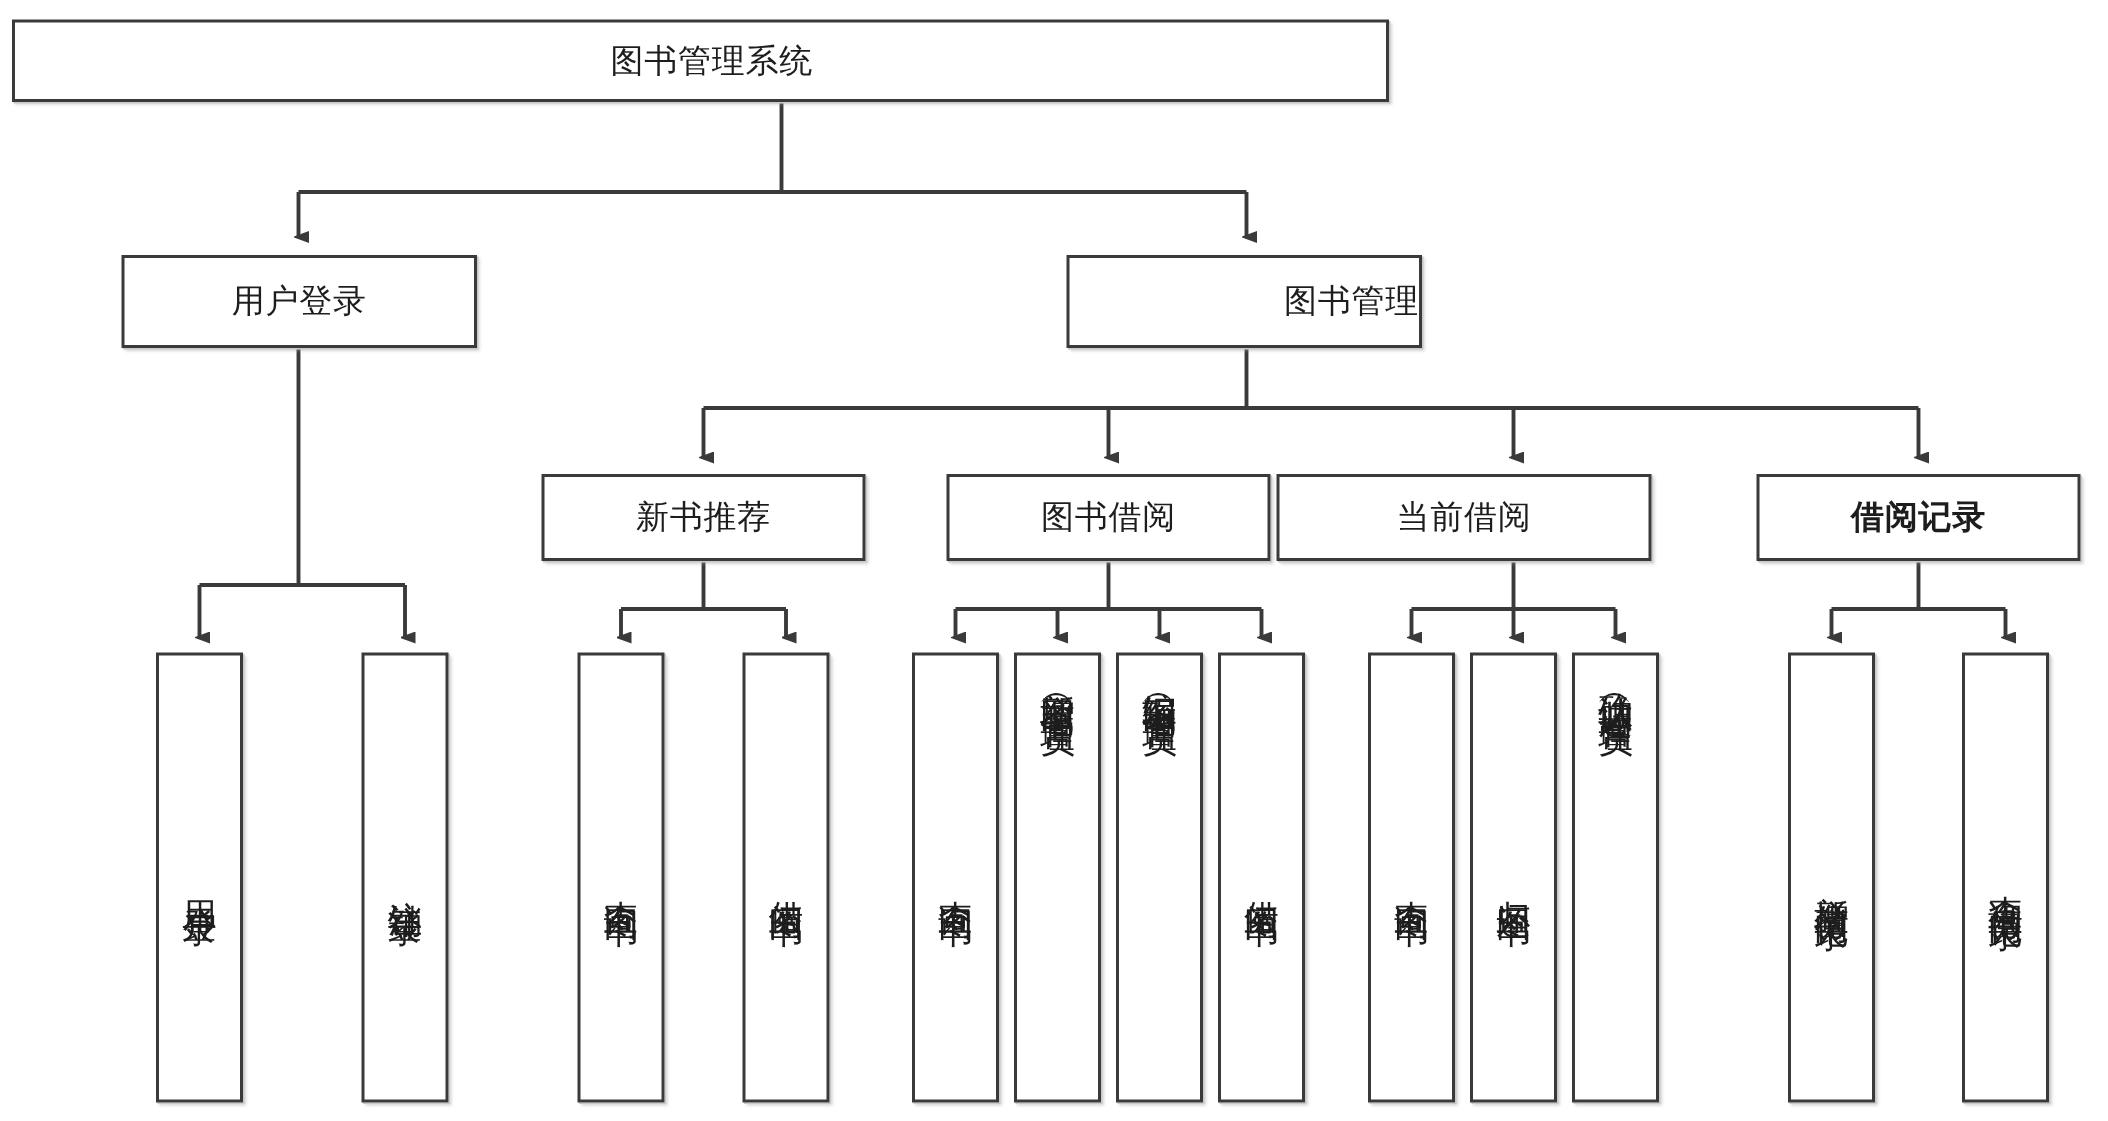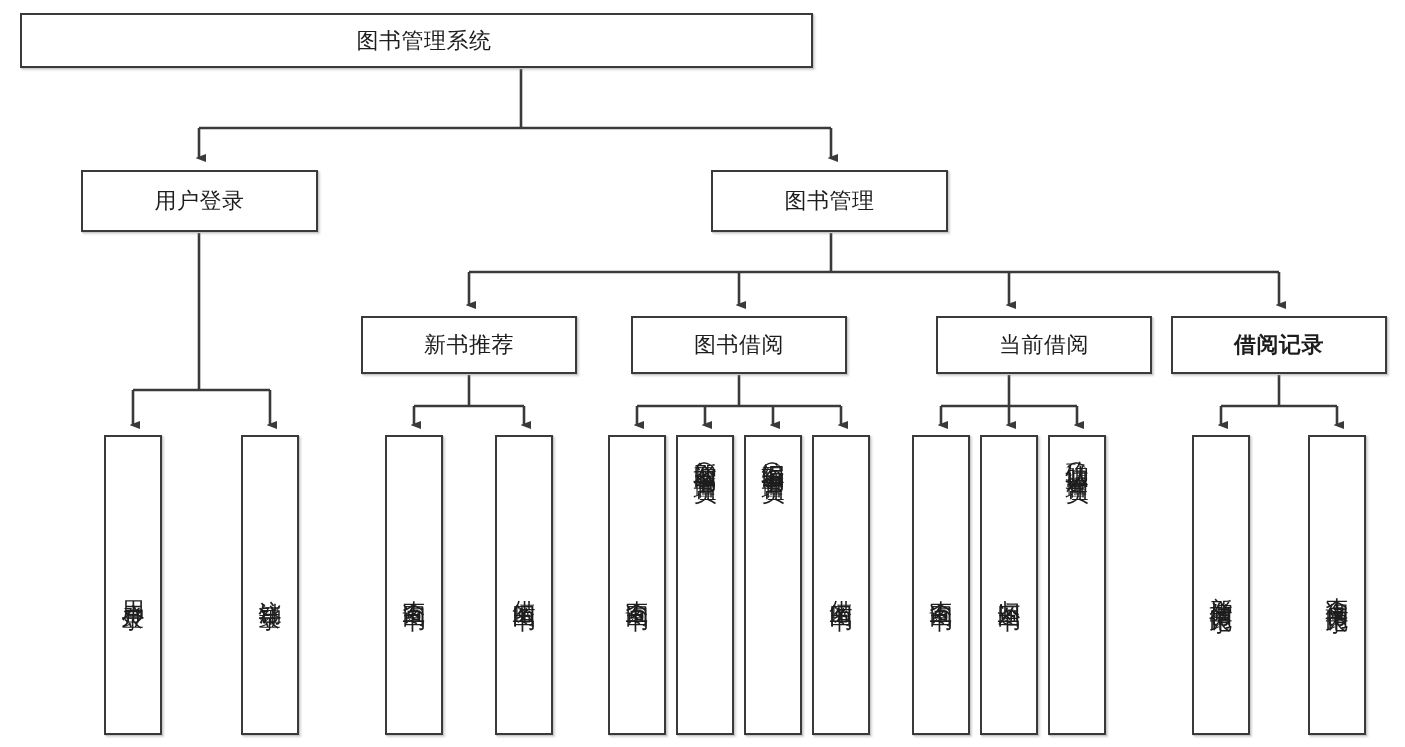--- a/index.html
+++ b/index.html
@@ -121,41 +121,41 @@
       <path d="M1009,406 L1009,425" marker-end="url(#arrow)"></path>
       <path d="M1077,406 L1077,425" marker-end="url(#arrow)"></path>
 
       <path d="M1279,374 L1279,406"></path>
       <path d="M1221,406 L1337,406"></path>
       <path d="M1221,406 L1221,425" marker-end="url(#arrow)"></path>
       <path d="M1337,406 L1337,425" marker-end="url(#arrow)"></path>
     </g>
   </svg>
 
-  <div class="node horizontal" style="left:20px; top:13px; width:793px; height:55px;padding-left:15px;">
+  <div class="node horizontal" style="left:8px; top:13px; width:918px; height:55px;padding-left:15px;">
     <span class="node-label">图书管理系统</span>
   </div>
 
   <div class="node horizontal" style="left:81px; top:170px; width:237px; height:62px;">
     <span class="node-label">用户登录</span>
   </div>
 
-  <div class="node horizontal" style="left:711px; top:170px; width:237px; height:62px;">
+  <div class="node horizontal" style="left:711px; top:170px; width:237px; height:62px;justify-content:flex-end;">
     <span class="node-label">图书管理</span>
   </div>
 
   <div class="node horizontal" style="left:631px; top:316px; width:216px; height:58px;">
     <span class="node-label">图书借阅</span>
   </div>
 
   <div class="node horizontal" style="left:361px; top:316px; width:216px; height:58px;">
     <span class="node-label">新书推荐</span>
   </div>
 
-  <div class="node horizontal" style="left:936px; top:316px; width:216px; height:58px;">
+  <div class="node horizontal" style="left:851px; top:316px; width:250px; height:58px;">
     <span class="node-label">当前借阅</span>
   </div>
 
   <div class="node horizontal" style="left:1171px; top:316px; width:216px; height:58px;font-weight:bold;">
     <span class="node-label">借阅记录</span>
   </div>
 
   <div class="node vertical center-text" style="left:104px; top:435px; width:58px; height:300px;">
     <span class="node-label">用户登录</span>
   </div>

